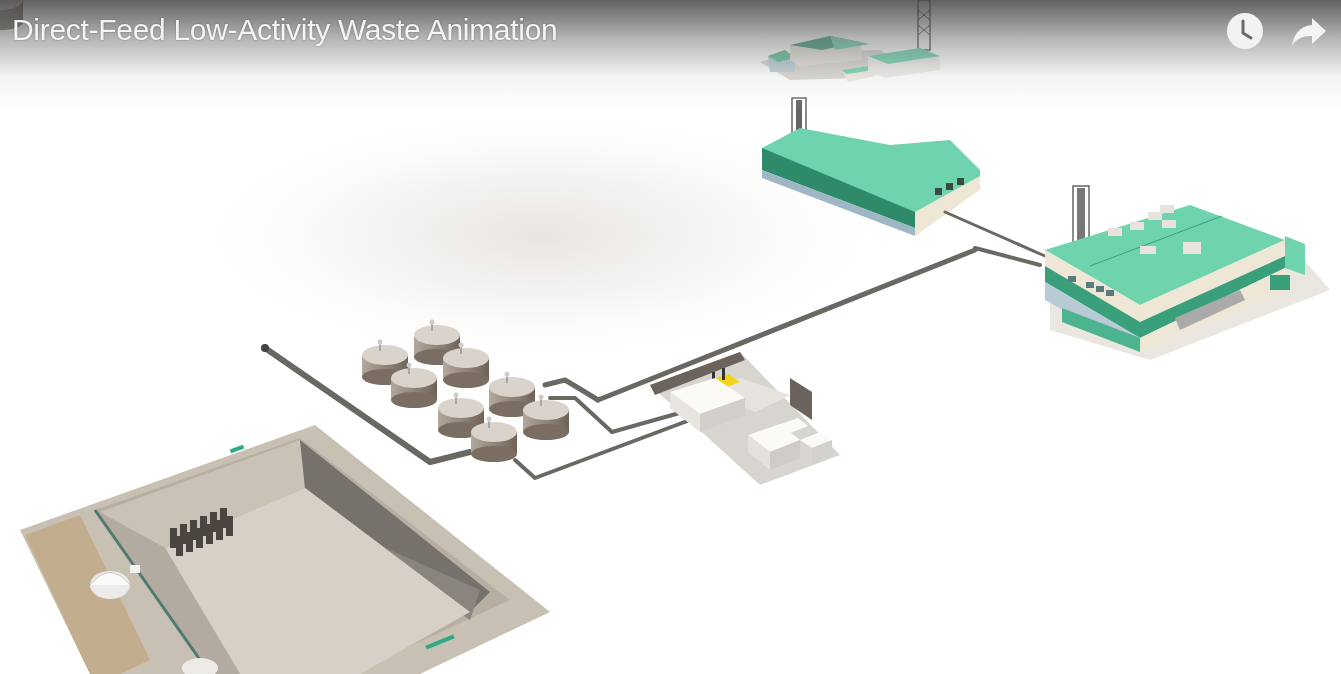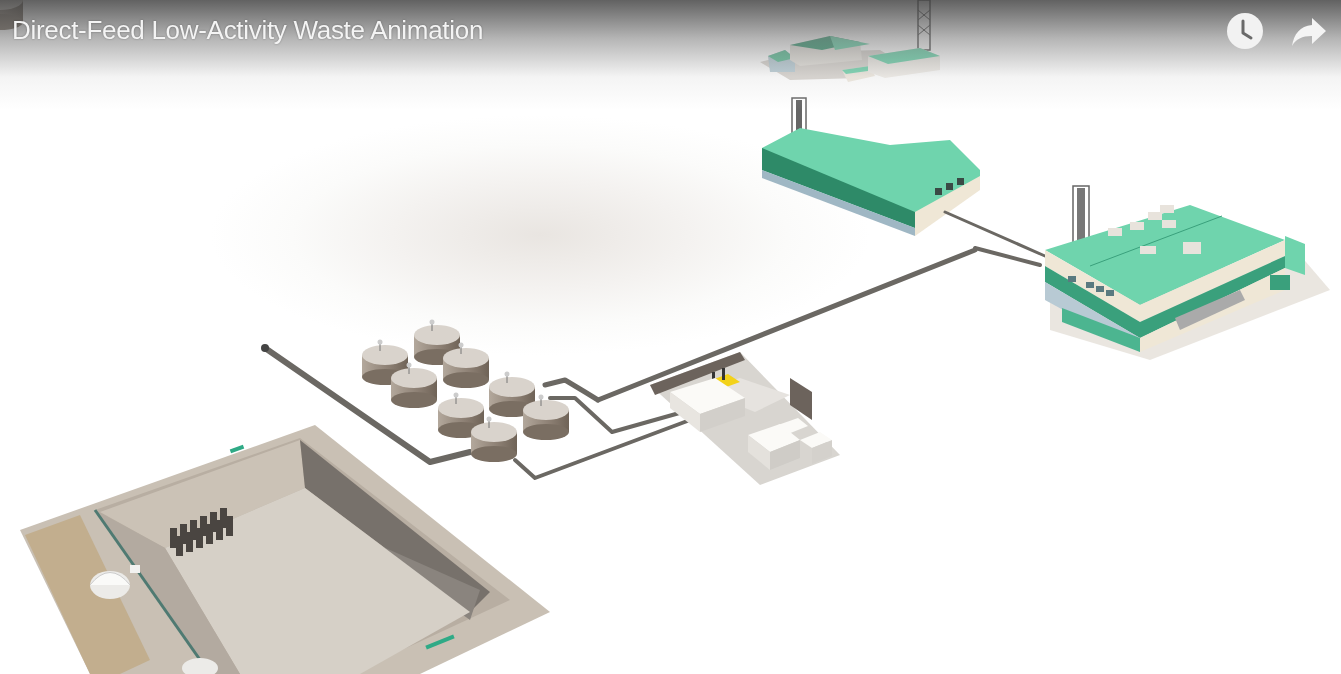--- a/index.html
+++ b/index.html
@@ -2,21 +2,21 @@
 <html><head>
 <meta charset="utf-8">
 <style>
   html, body { margin:0; padding:0; }
   body { width:1341px; height:674px; overflow:hidden; background:#fff; font-family:"Liberation Sans", sans-serif; }
   .player { position:relative; width:1341px; height:674px; overflow:hidden;
     background: radial-gradient(ellipse 330px 120px at 540px 235px, #e9e5e1 0%, #f4f2f0 45%, #fbfbfa 75%, #ffffff 100%); }
   .scene { position:absolute; left:0; top:0; width:1341px; height:674px; }
   .top-gradient { position:absolute; left:0; top:0; width:1341px; height:110px;
     background: linear-gradient(to bottom, rgba(70,70,70,0.85) 0%, rgba(120,120,120,0.55) 35%, rgba(200,200,200,0.2) 70%, rgba(255,255,255,0) 100%); pointer-events:none; }
-  .title { position:absolute; left:12px; top:10px; color:#f4f4f4; font-size:26px; letter-spacing:-0.3px;
+  .title { position:absolute; left:12px; top:10px; color:#f4f4f4; font-size:30px; letter-spacing:-0.3px;
     text-shadow:0 0 2px rgba(0,0,0,0.35); white-space:nowrap; cursor:pointer; line-height:40px; }
   .ctrl { position:absolute; top:11px; width:40px; height:40px; display:flex; align-items:center; justify-content:center; cursor:pointer; }
   .ctrl.watch { left:1225px; }
   .ctrl.share { left:1289px; }
 </style>
 </head>
 <body>
 
 <div class="player">
   <svg class="scene" viewBox="0 0 1341 674" xmlns="http://www.w3.org/2000/svg">

